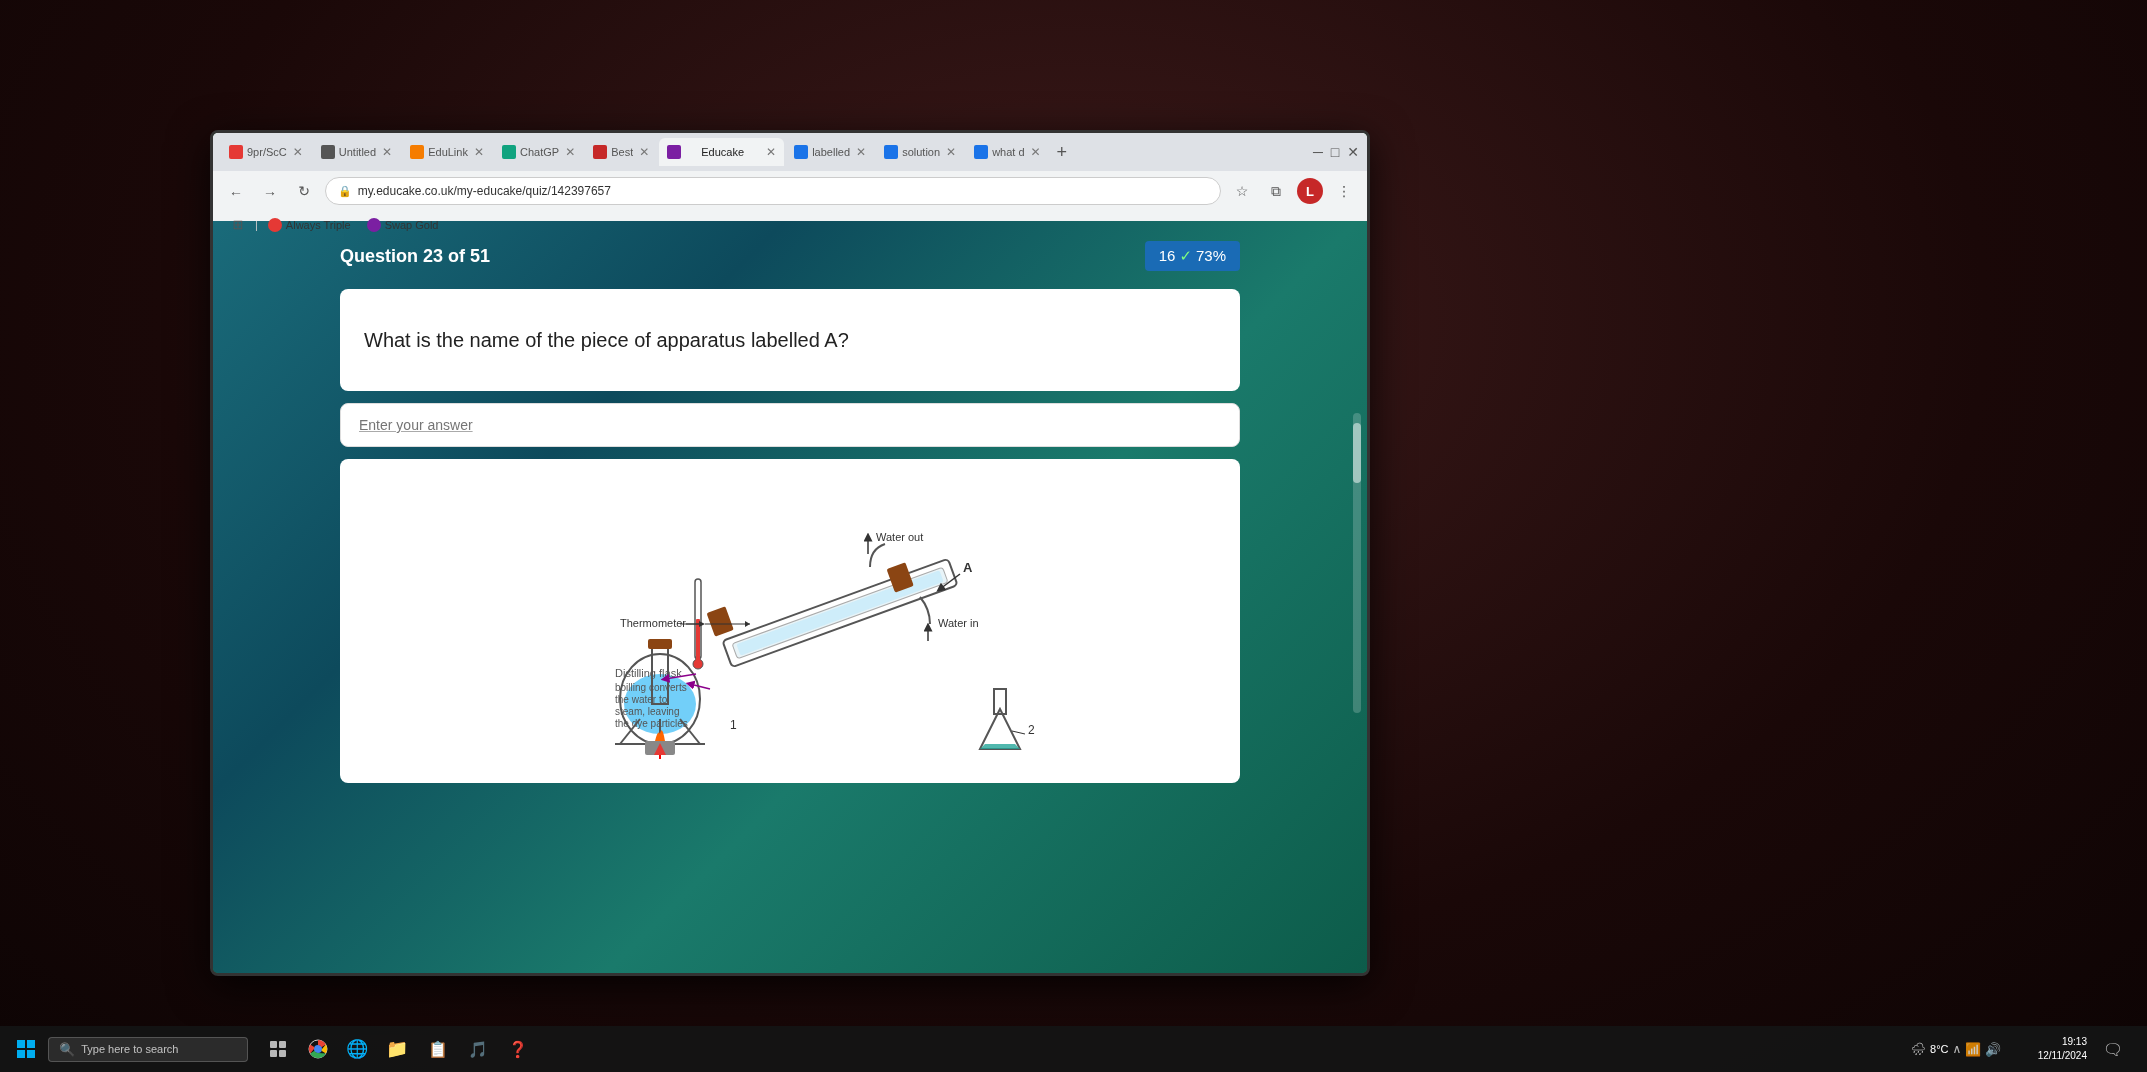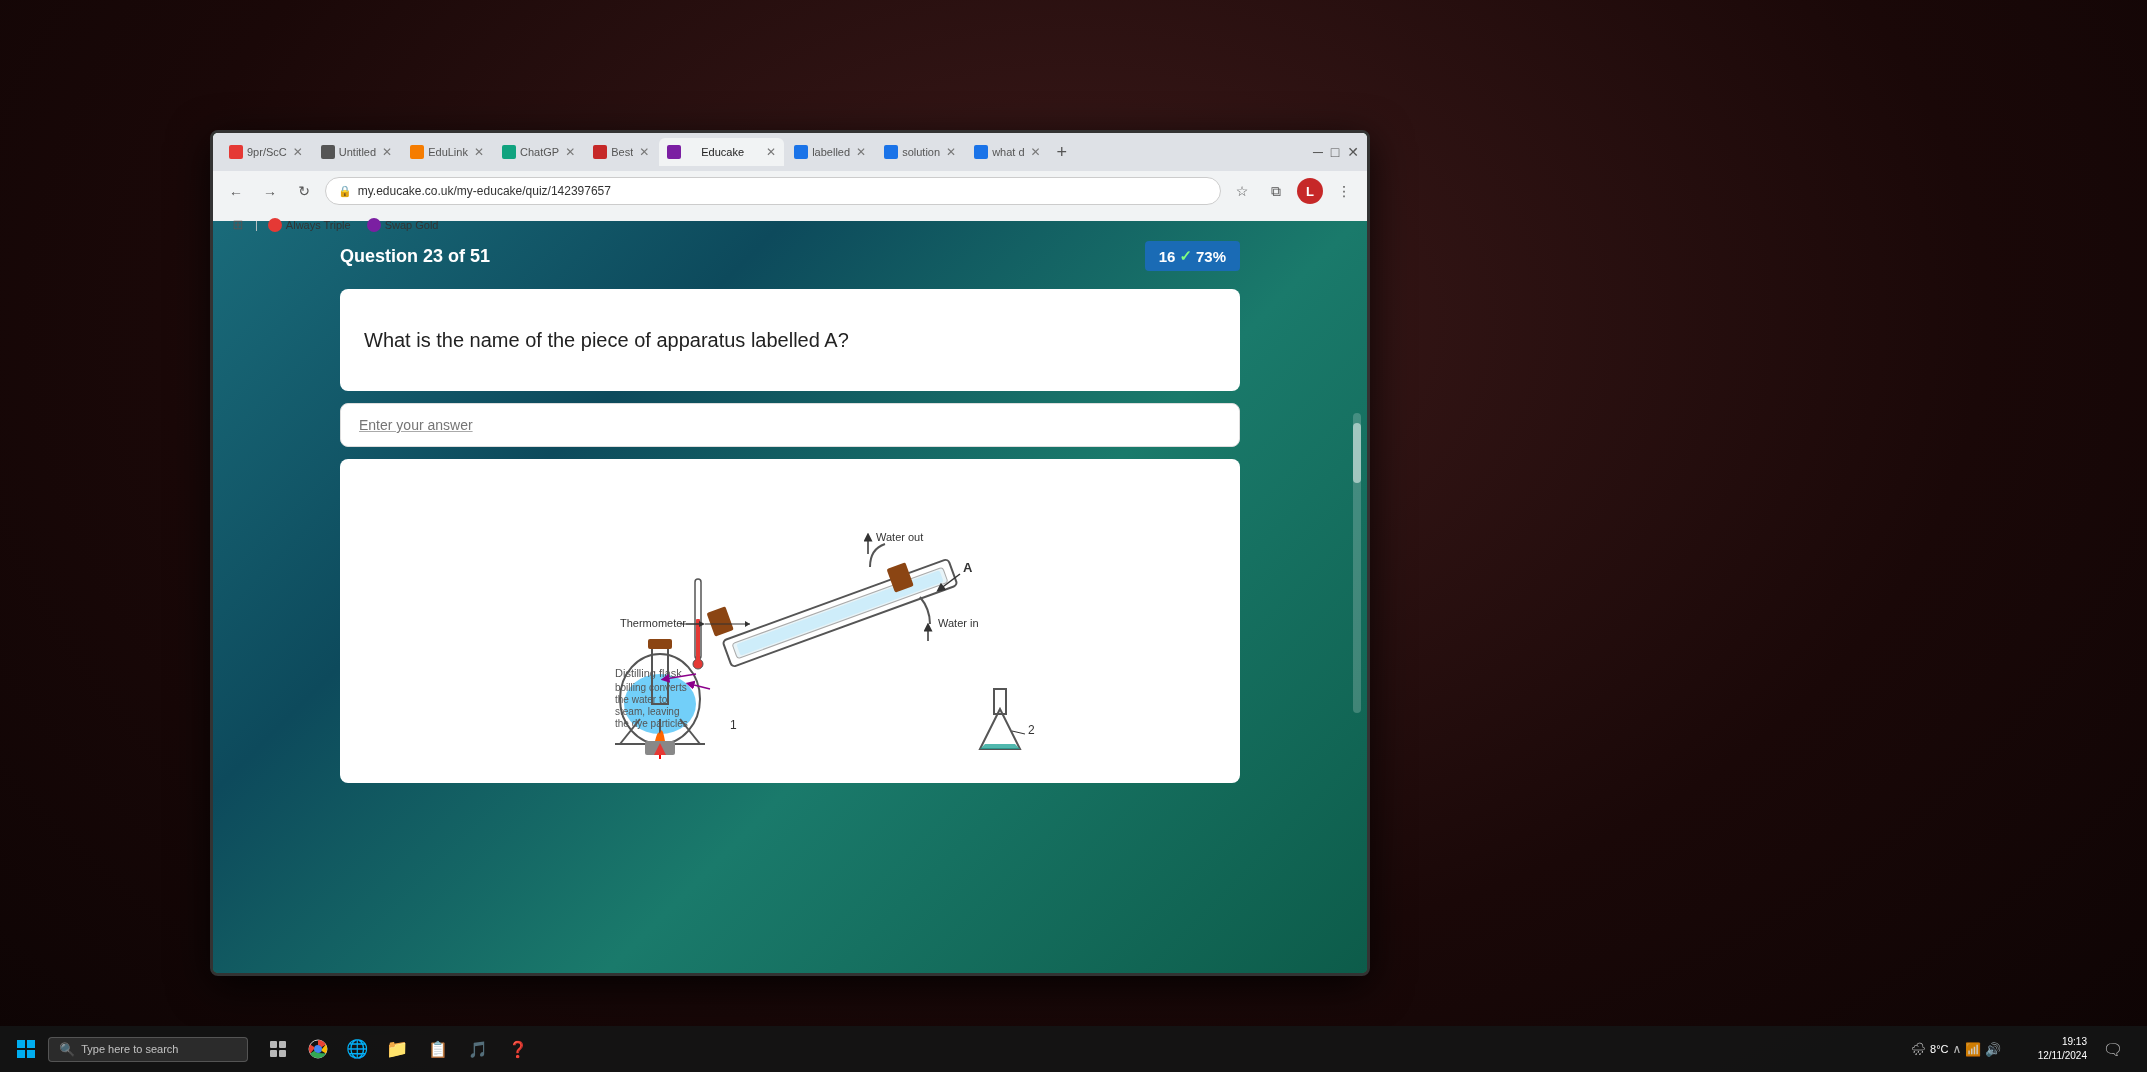--- a/index.html
+++ b/index.html
@@ -194,23 +194,23 @@
       font-weight: bold;
       color: white;
     }
 
     .score-badge {
       background: #1a6bb5;
       color: white;
       padding: 6px 14px;
       border-radius: 4px;
       font-size: 15px;
-      font-weight: bold;
-      display: flex;
-      align-items: center;
+      font-weight: normal;
+      display: flex;
+      align-items: flex-start;
       gap: 4px;
     }
 
     .question-box {
       background: white;
       border-radius: 8px;
       padding: 36px 24px;
       margin-bottom: 12px;
       font-size: 20px;
       color: #222;

